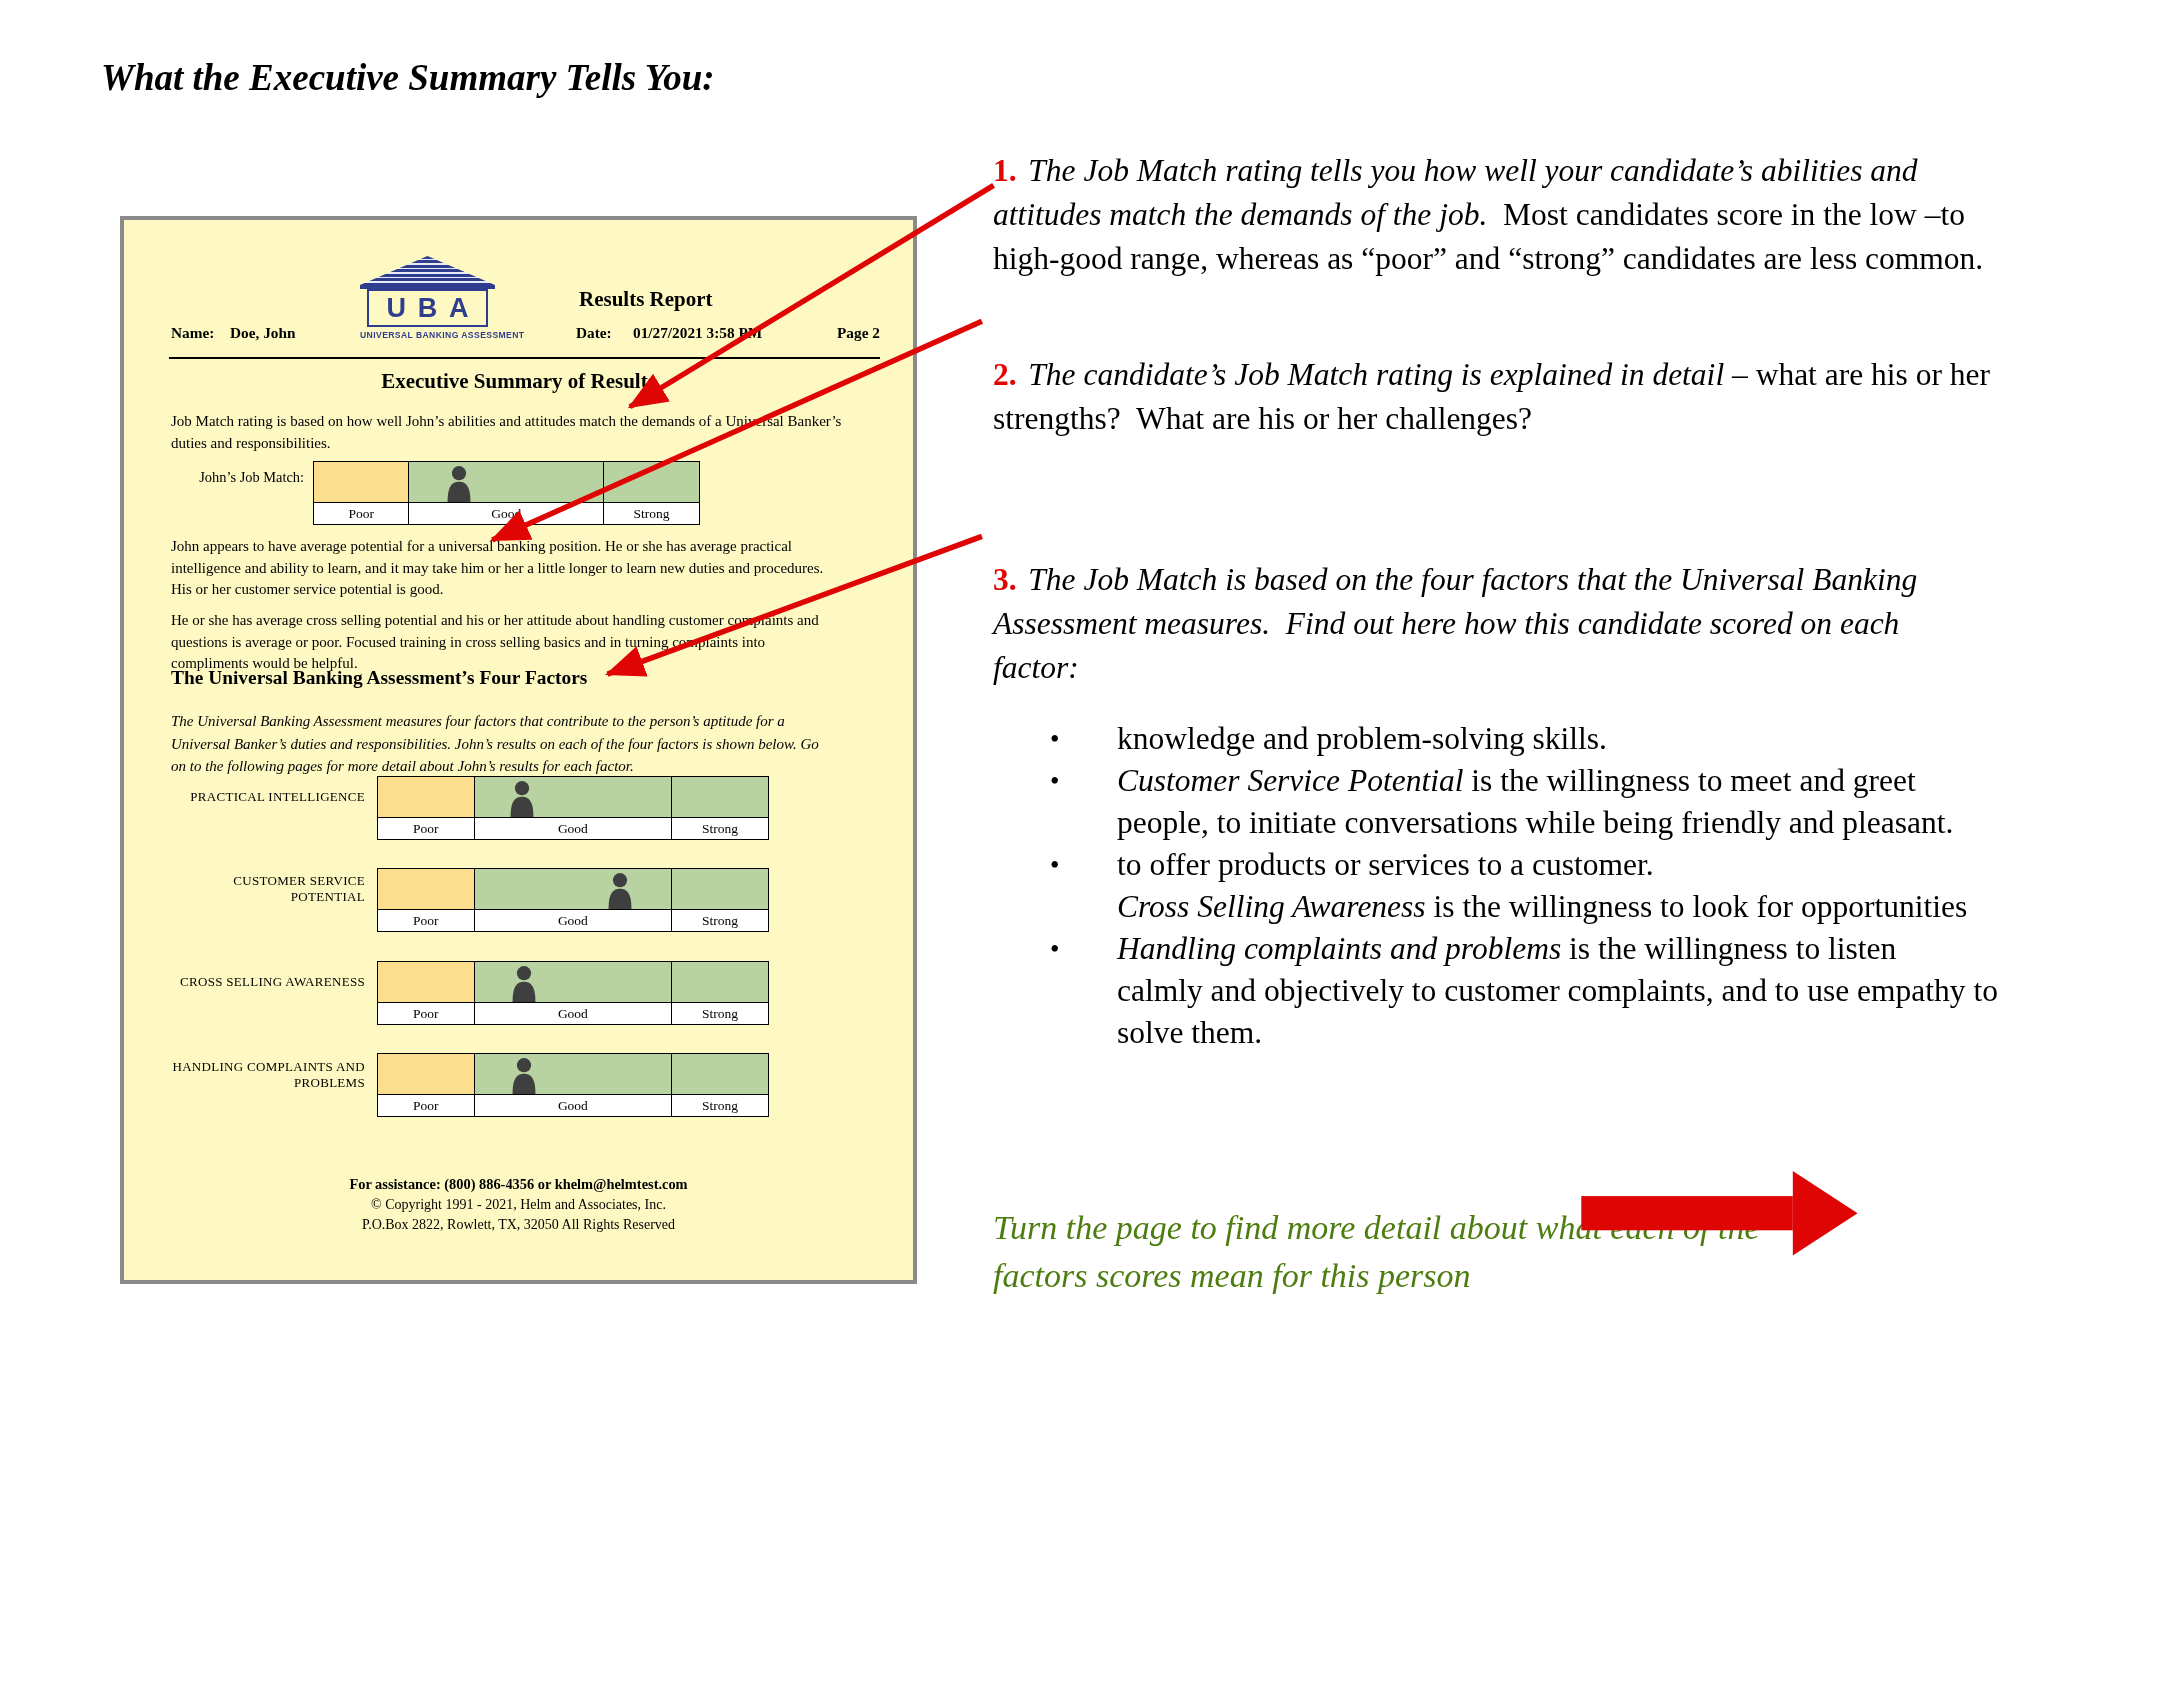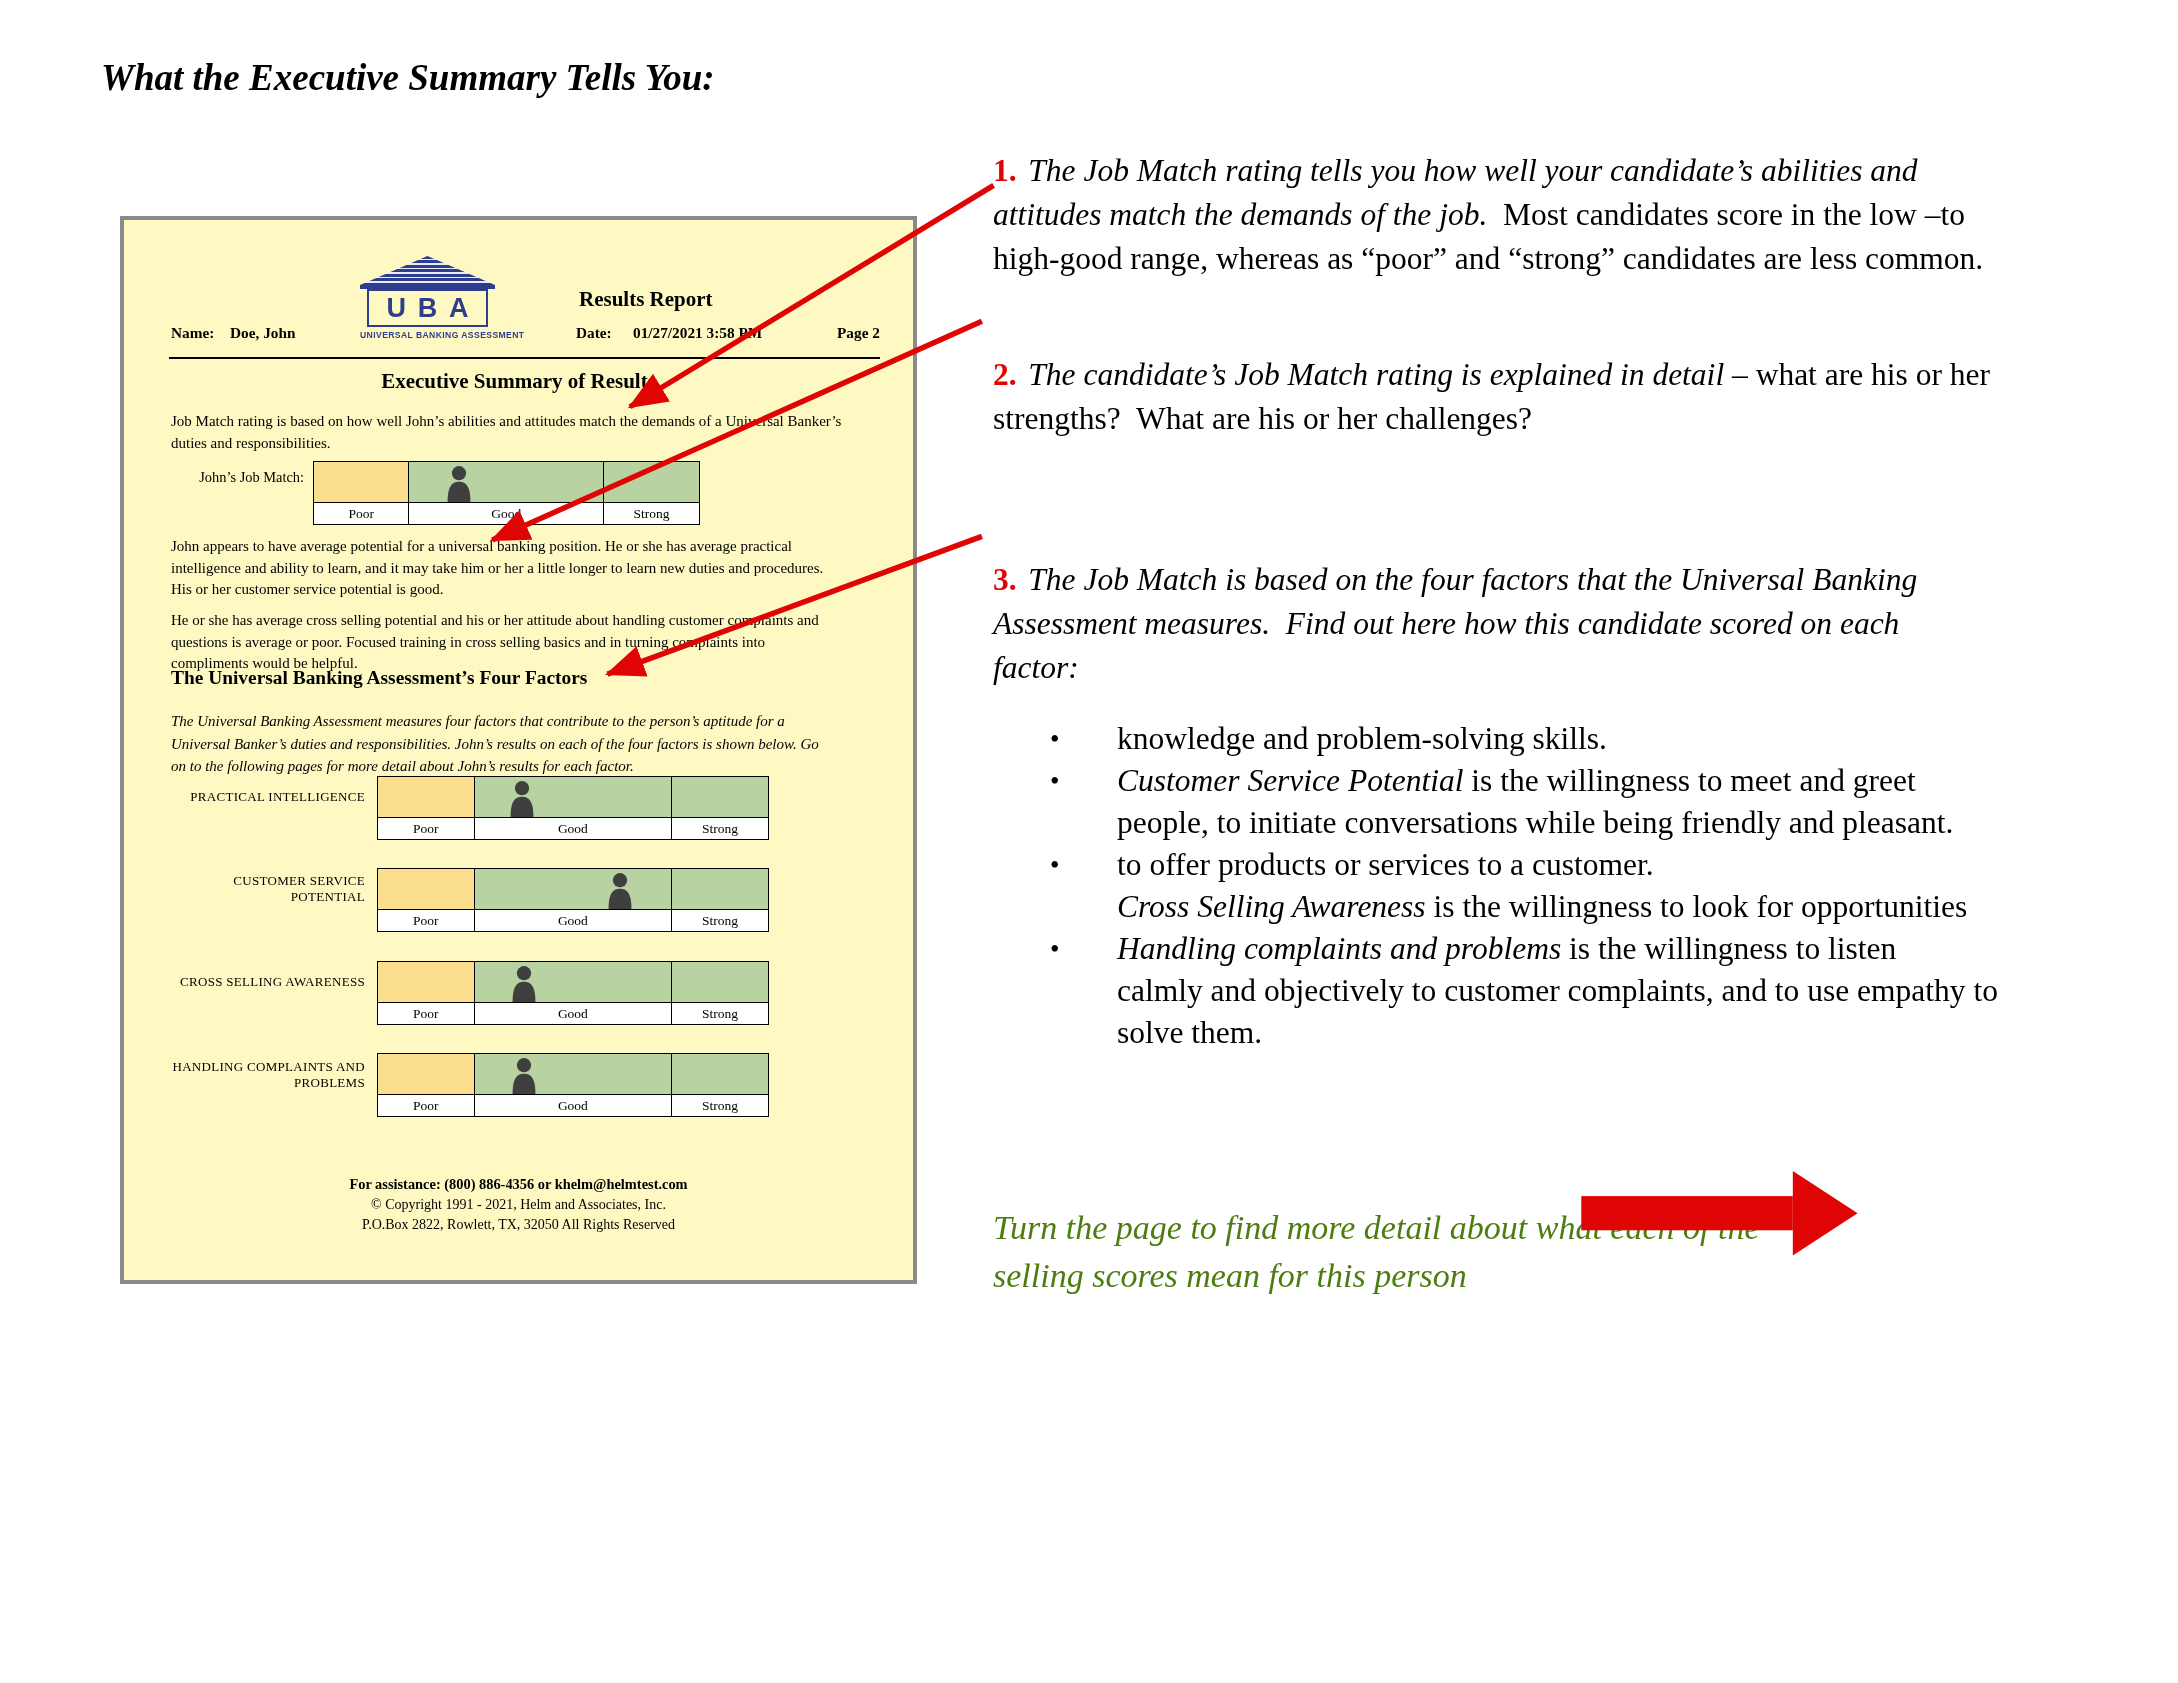--- a/index.html
+++ b/index.html
@@ -324,21 +324,21 @@
     <div class="bullet-lines">
       <div class="ln"><span class="it">Handling complaints and problems</span><span class="rg"> is the willingness to listen</span></div>
       <div class="ln"><span class="rg">calmly and objectively to customer complaints, and to use empathy to</span></div>
       <div class="ln"><span class="rg">solve them.</span></div>
     </div>
   </div>
 </div>
 
 <div class="abs turn-note">
   <div class="ln">Turn the page to find more detail about what each of the</div>
-  <div class="ln">selling scores mean for this person</div>
+  <div class="ln">factors scores mean for this person</div>
 </div>
 
 <svg class="abs arrow-overlay" viewBox="0 0 2420 1870">
   <defs>
     <marker id="ah" markerUnits="userSpaceOnUse" markerWidth="44" markerHeight="36" refX="41" refY="18" orient="auto">
       <path d="M0,0 L44,18 L0,36 Z" fill="#e00505"></path>
     </marker>
   </defs>
   <line x1="1104" y1="206" x2="700" y2="452" stroke="#e00505" stroke-width="6" marker-end="url(#ah)"></line>
   <line x1="1091" y1="357" x2="547" y2="600" stroke="#e00505" stroke-width="6" marker-end="url(#ah)"></line>

